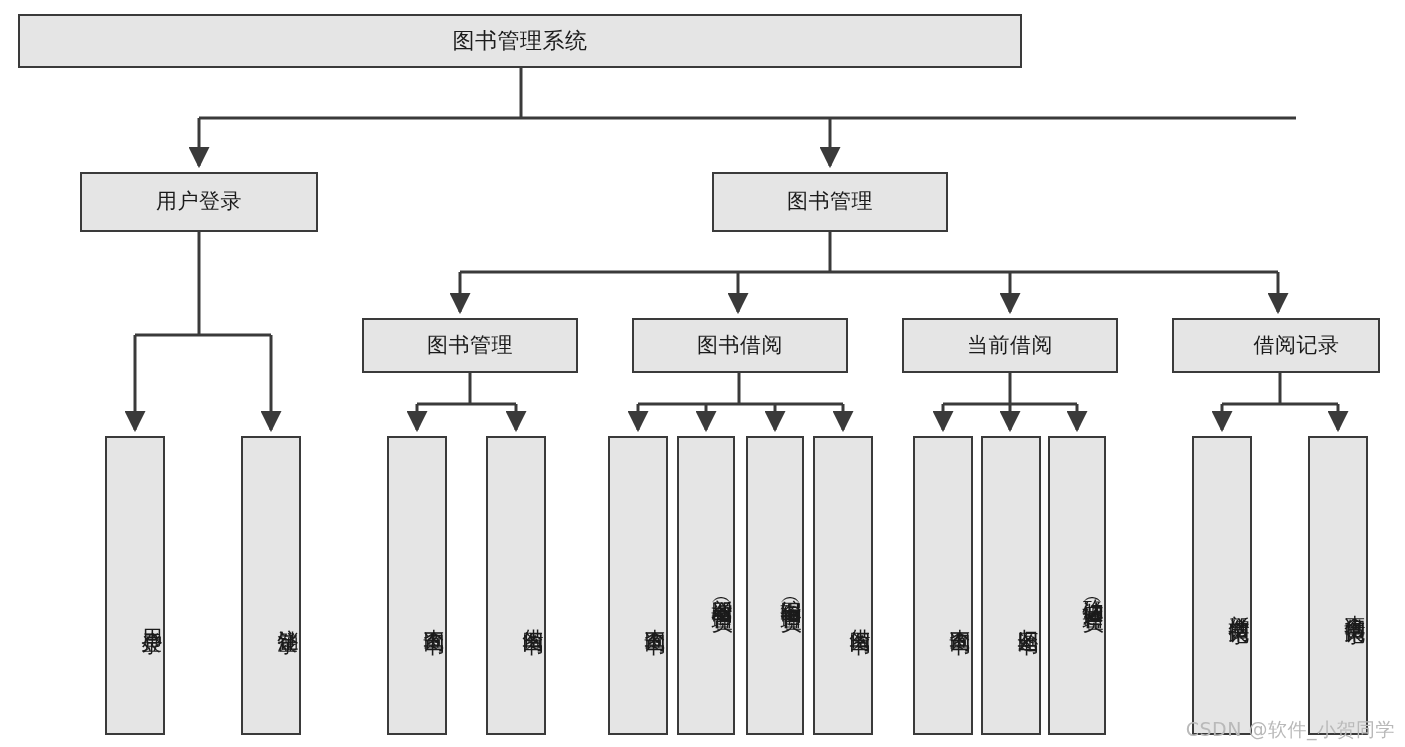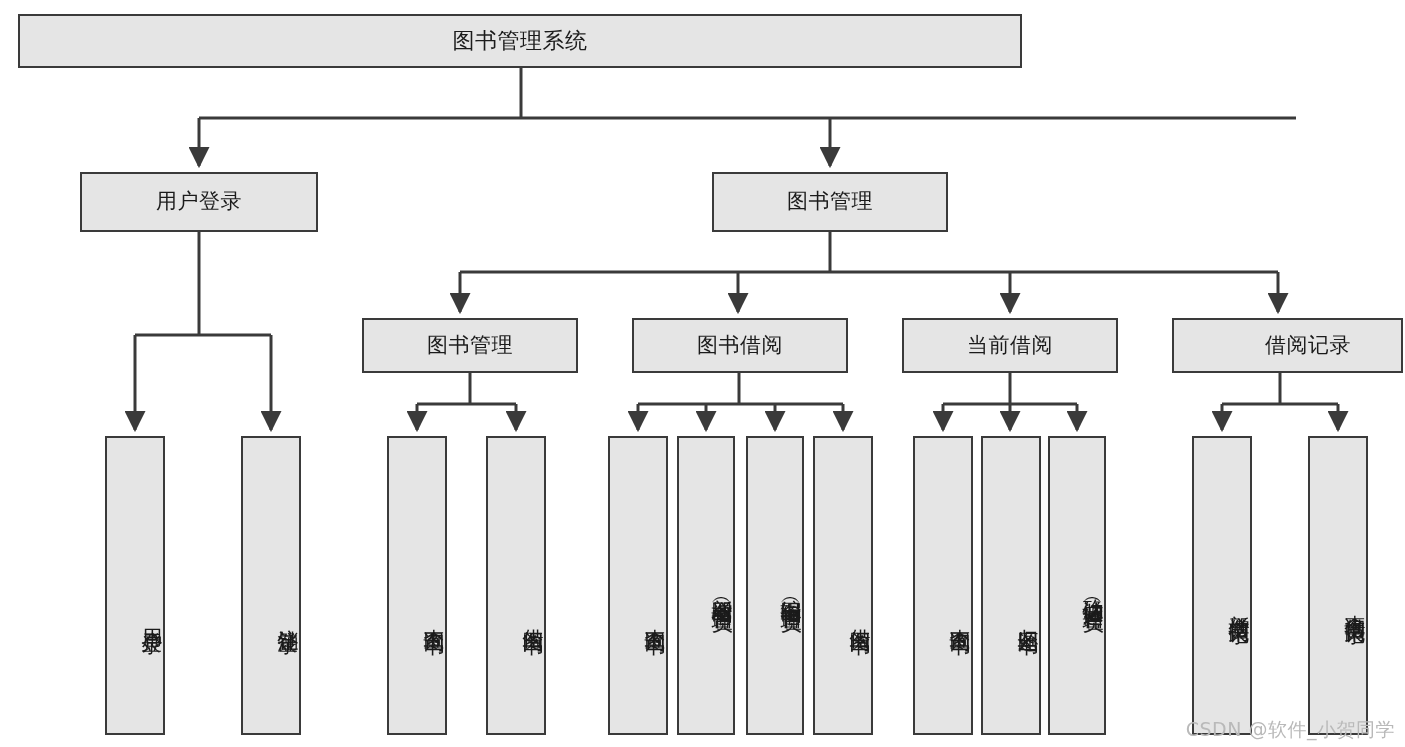--- a/index.html
+++ b/index.html
@@ -139,21 +139,21 @@
 
   <div class="node node-h" style="left:362px; top:318px; width:216px; height:55px;">
     <span class="node-label">图书管理</span>
   </div>
   <div class="node node-h" style="left:632px; top:318px; width:216px; height:55px;">
     <span class="node-label">图书借阅</span>
   </div>
   <div class="node node-h" style="left:902px; top:318px; width:216px; height:55px;">
     <span class="node-label">当前借阅</span>
   </div>
-  <div class="node node-h" style="left:1172px; top:318px; width:231px; height:55px;padding-left:41px;">
+  <div class="node node-h" style="left:1172px; top:318px; width:208px; height:55px;padding-left:41px;">
     <span class="node-label">借阅记录</span>
   </div>
 
   <div class="node node-v" style="left:105px; top:436px; width:60px; height:299px; padding-top:60px;">
     <span class="node-label">用户登录</span>
   </div>
   <div class="node node-v" style="left:241px; top:436px; width:60px; height:299px; padding-top:60px;">
     <span class="node-label">注销登录</span>
   </div>
 

